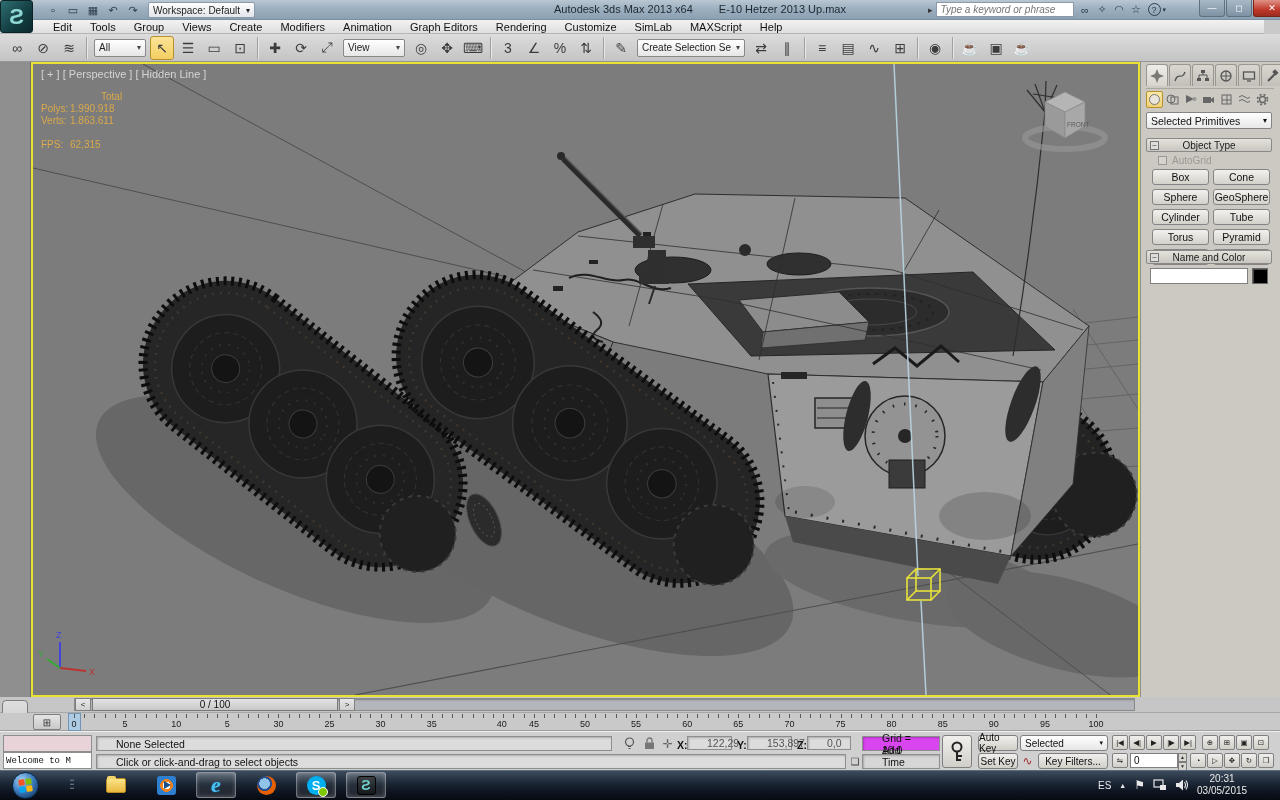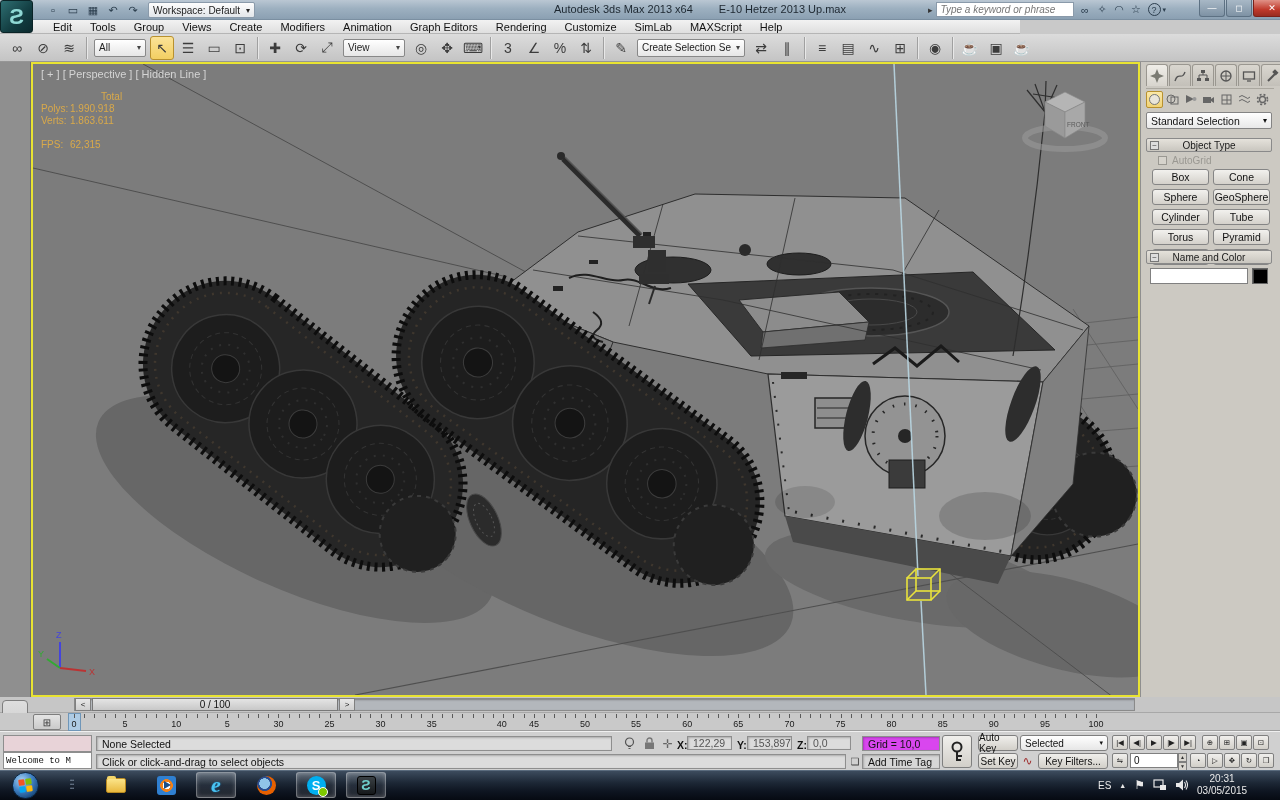--- a/index.html
+++ b/index.html
@@ -31,21 +31,21 @@
   .t-ico { width:17px; height:15px; display:flex; align-items:center; justify-content:center;
     color:#2c3e4e; font-size:11px; }
   #help-dd { display:flex; align-items:center; color:#2c3e4e; font-size:11px; gap:2px; }
   #winbtns { left:1198px; top:0px; display:flex; }
   .winbtn { width:26px; height:17px; display:flex; align-items:center; justify-content:center;
     font-size:9px; color:#fff; background:linear-gradient(#a8b8c6,#7e92a4); border:1px solid #5d7183;
     border-top:none; border-radius:0 0 3px 3px; margin-left:1px; }
   .winbtn.close { width:38px; background:linear-gradient(#e09287,#c0392b 60%,#992c20); border-color:#7c2018; }
 
   
-  #menubar { left:0; top:20px; width:1020px; height:14px; background:linear-gradient(#f2f2f2,#dfdfdf);
+  #menubar { left:0; top:20px; width:1264px; height:14px; background:linear-gradient(#f2f2f2,#dfdfdf);
     border-bottom:1px solid #b5b5b5; display:flex; align-items:center; padding-left:44px; }
   .menu-item { padding:0 9px; font-size:11px; color:#111; height:14px; line-height:14px; cursor:default; }
 
   
   #toolbar { left:0; top:34px; width:1280px; height:28px; background:linear-gradient(#dcdcdc,#c4c4c4);
     border-bottom:1px solid #969696; display:flex; align-items:center; padding-left:5px; gap:2px; }
   .tb-ico { width:24px; height:24px; display:flex; align-items:center; justify-content:center;
     font-size:14px; color:#3c3c3c; border:1px solid transparent; border-radius:3px; }
   .tb-ico.active { background:linear-gradient(#fbe398,#f3cf62); border:1px solid #b8912f; }
   .tb-sep { width:1px; height:22px; background:#a0a0a0; margin:0 3px; box-shadow:1px 0 0 #e8e8e8; }
@@ -103,21 +103,21 @@
     border:1px solid #7e7e7e; border-radius:2px; font-size:10px; color:#333; display:flex; align-items:center; justify-content:center; }
   #ruler { left:0; top:713px; width:1280px; height:18px; }
   .tick { position:absolute; top:1px; width:1px; height:4px; background:#5a5a5a; }
   .tick-label { position:absolute; top:6px; width:24px; margin-left:-12px; text-align:center; font-size:9px; color:#1a1a1a; }
   #frame-marker { left:68px; top:713px; width:13px; height:18px; background:#aecbe4; border:1px solid #6f96b8; }
 
   
   #statusbar { left:0; top:731px; width:1280px; height:39px; background:#d0d0d0; border-top:1px solid #efefef; }
   .sfield { position:absolute; background:#dcdcdc; border:1px solid #8e8e8e;
     box-shadow:inset 1px 1px 2px rgba(0,0,0,.22); font-size:10.5px; color:#111;
-    display:flex; align-items:center; padding:0 5px; }
+    display:flex; align-items:center; padding:0 19px; }
   .slabel { position:absolute; font-size:10.5px; color:#111; }
   .sbtn { position:absolute; background:linear-gradient(#f0efec,#d2cfc9); border:1px solid #7f7f7f;
     border-radius:3px; font-size:10px; color:#111; display:flex; align-items:center; justify-content:center; }
   .sico { position:absolute; display:flex; align-items:center; justify-content:center; color:#444; }
   #listener-pink { left:3px; top:3px; width:89px; height:17px; background:#e8d3d8; border:1px solid #8e8e8e; }
   #listener-white { left:3px; top:20px; width:89px; height:17px; background:#fff; border:1px solid #8e8e8e;
     font-family:"Liberation Mono",monospace; font-size:9px; color:#111; display:flex; align-items:center; padding:0 2px; white-space:nowrap; overflow:hidden; }
   #key-big { left:942px; top:3px; width:30px; height:33px; }
   .transport-row { position:absolute; display:flex; gap:1px; }
   .tr-btn { width:16px; height:15px; background:linear-gradient(#f0efec,#d2cfc9); border:1px solid #7f7f7f;
@@ -528,21 +528,21 @@
         </svg>
       </span>
     <span class="cp-sub">
         <svg width="13" height="13">
           <circle cx="6.5" cy="6.5" r="3" fill="none" stroke="#666" stroke-width="1.4"></circle>
           <circle cx="6.5" cy="6.5" r="5" fill="none" stroke="#666" stroke-width="1.6" stroke-dasharray="2 2"></circle>
         </svg>
       </span>
   </div>
   <div class="abs" id="cp-dropdown">
-    <span>Standard Selection</span>
+    <span>Selected Primitives</span>
     <span style="font-size:8px;">▾</span>
   </div>
   <div class="rollout-hd" style="top:138px;">
     <span class="minus">−</span>
     <span>Object Type</span>
   </div>
   <div class="abs" id="autogrid-row">
     <span id="autogrid-box"></span>
     <span>AutoGrid</span>
   </div>

